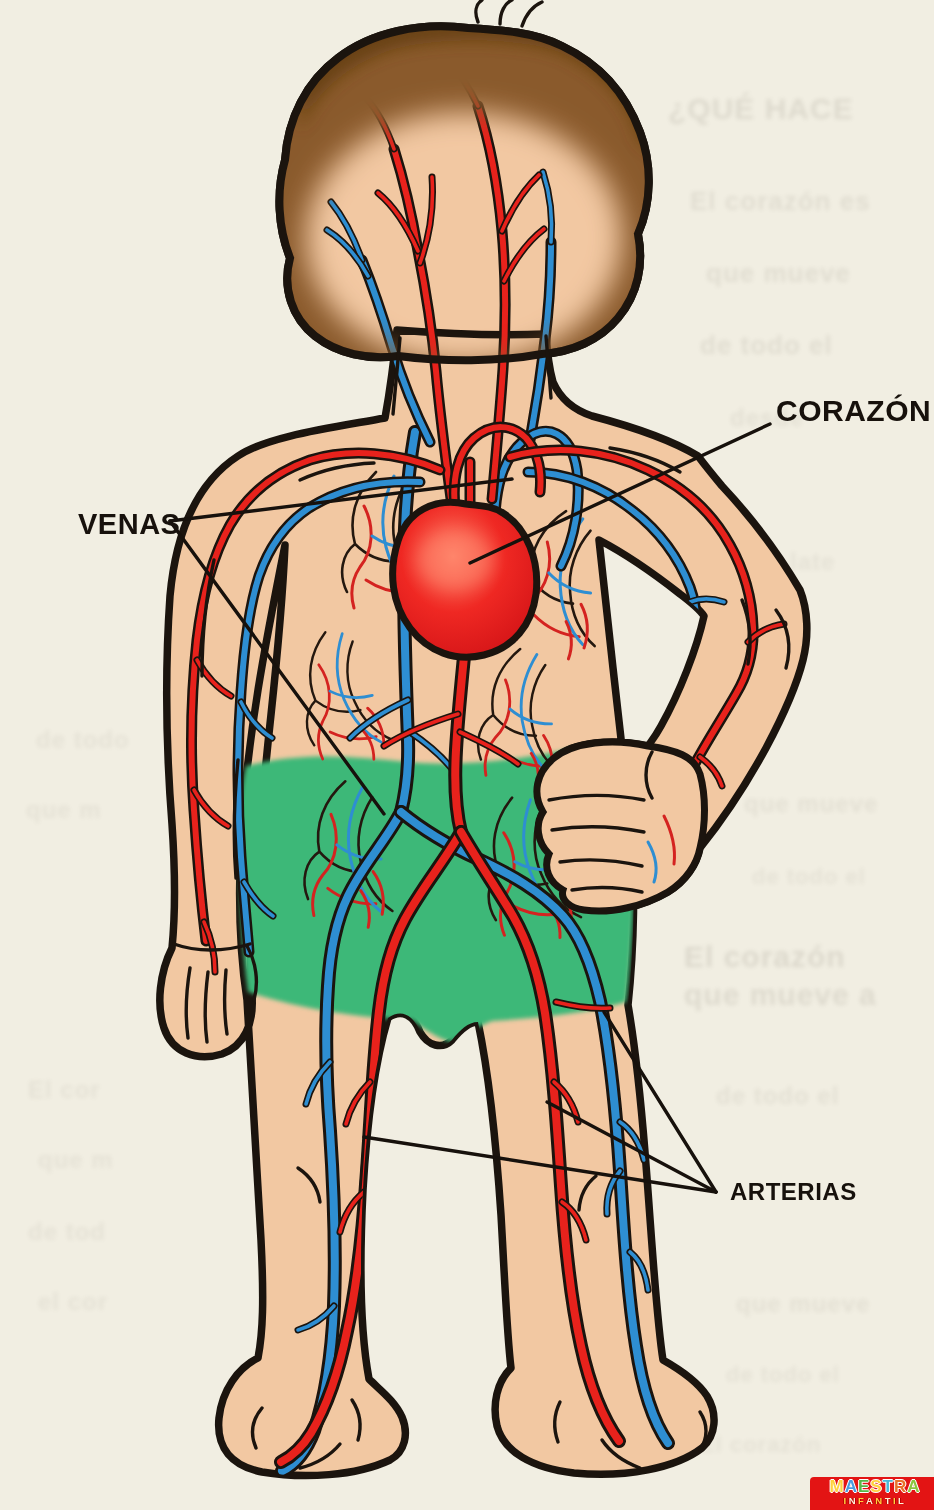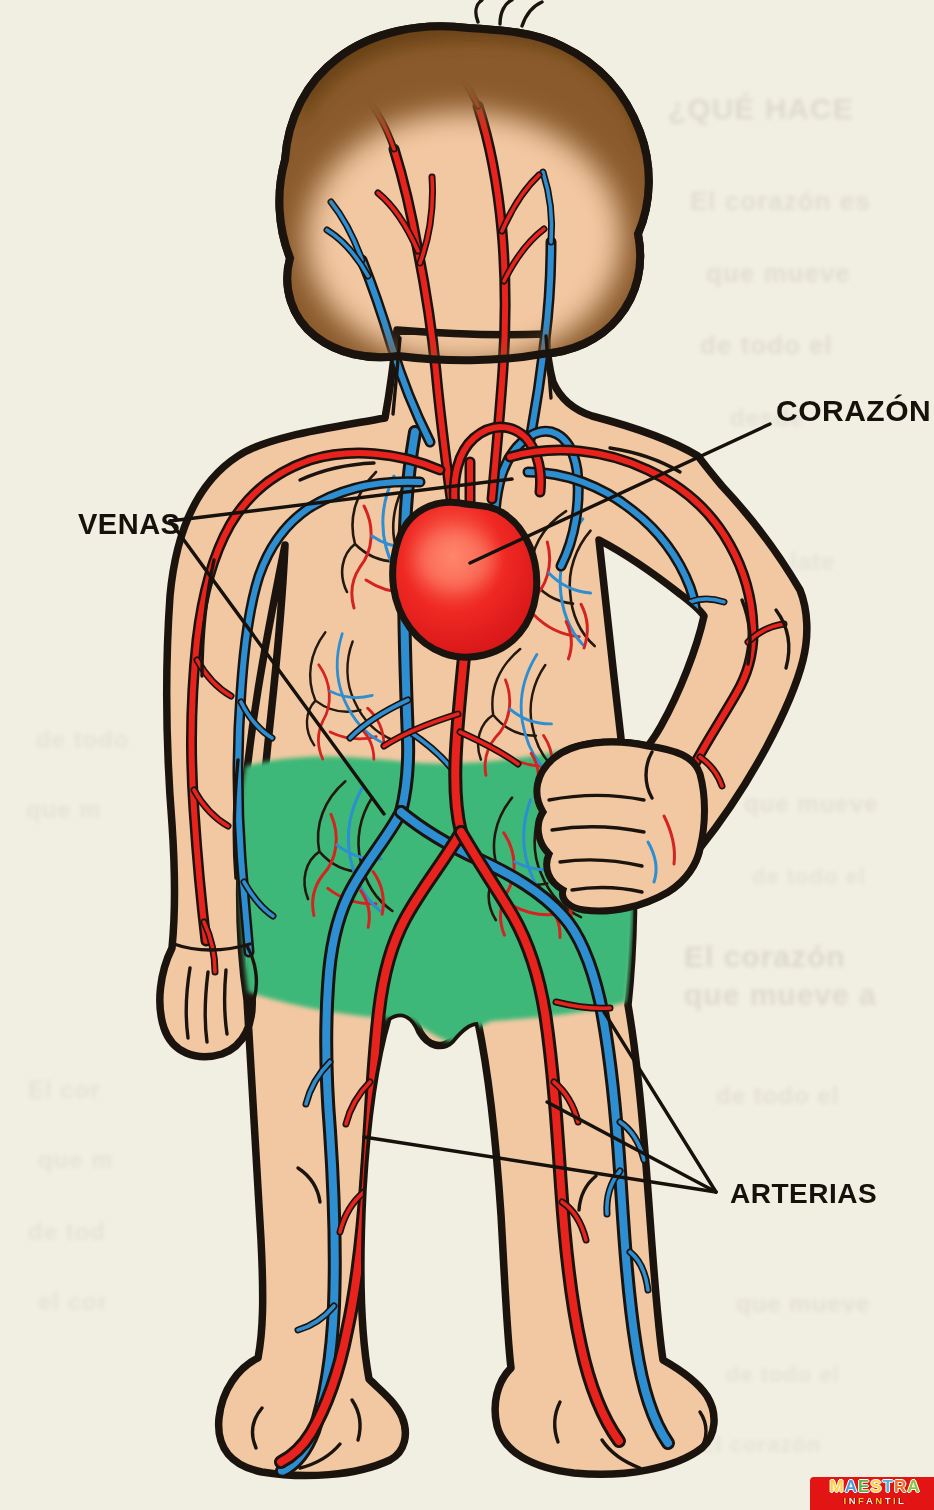--- a/index.html
+++ b/index.html
@@ -11,21 +11,21 @@
   .ghost{
     position:absolute;z-index:1;color:#5f584a;filter:blur(2px);
     font-weight:600;white-space:nowrap;letter-spacing:1px;
   }
   .anat-label{
     position:absolute;z-index:3;color:#17110c;font-weight:700;
     letter-spacing:.5px;white-space:nowrap;
   }
   #label-corazon{left:776px;top:394px;font-size:30px;}
   #label-venas{left:78px;top:508px;font-size:29px;}
-  #label-arterias{left:730px;top:1178px;font-size:28px;}
+  #label-arterias{left:730px;top:1178px;font-size:24px;}
   #logo{
     position:absolute;z-index:4;left:810px;top:1477px;width:130px;height:40px;
     background:#e31414;border-radius:4px 0 0 0;text-align:center;
     padding-top:1px;box-sizing:border-box;
   }
   #logo .word1{
     font-size:17px;font-weight:800;letter-spacing:1px;line-height:17px;
     text-shadow:-1px 0 #fff,1px 0 #fff,0 -1px #fff,0 1px #fff;
   }
   #logo .word2{

